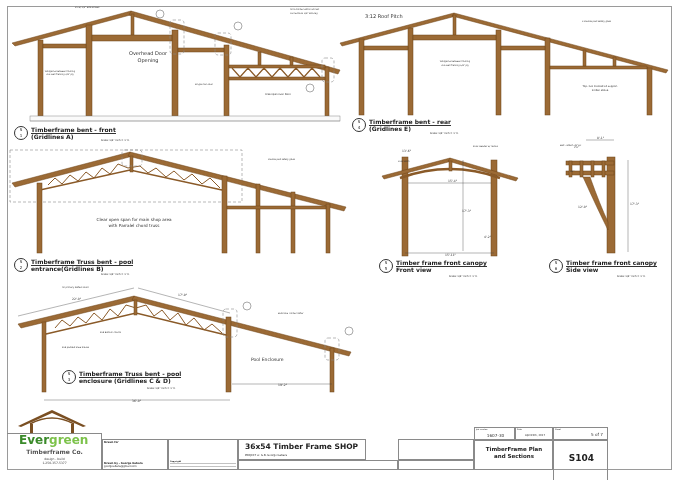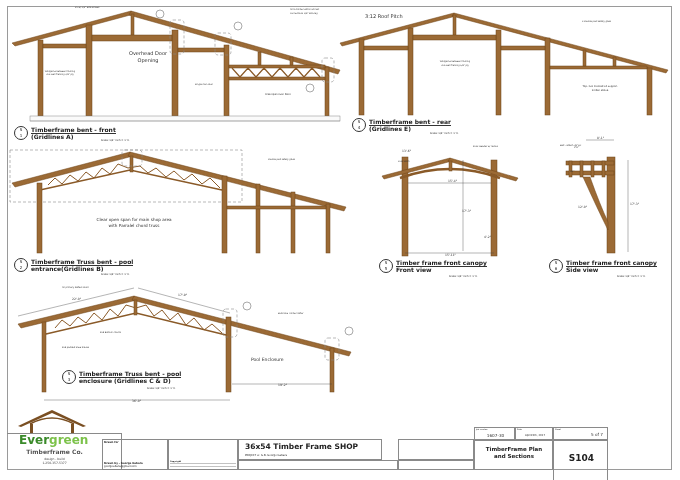--- a/index.html
+++ b/index.html
@@ -229,41 +229,41 @@
 
 <div class="abs" style="left:549px;top:259px;">
   <div style="position:absolute;left:0;top:0;width:12px;height:12px;border:1px solid #333;border-radius:50%;font-size:4px;text-align:center;line-height:6px;">
     <span>S</span><br><span>6</span>
   </div>
   <div style="position:absolute;left:17px;top:0;font-size:6px;font-weight:bold;white-space:nowrap;border-bottom:0.5px solid #333;">Timber frame front canopy</div>
   <div style="position:absolute;left:17px;top:7px;font-size:6px;font-weight:bold;white-space:nowrap;">Side view</div>
   <div style="position:absolute;left:68px;top:16px;font-size:2.5px;white-space:nowrap;">Scale: 1/4" inch = 1' ft</div>
 </div>
 
-<div class="tb" style="left:7px;top:433px;width:115px;height:37px;border-left:none;border-bottom:none;">
+<div class="tb" style="left:7px;top:433px;width:95px;height:37px;border-left:none;border-bottom:none;">
   <div style="position:absolute;left:12px;top:-1px;font-size:12px;font-weight:bold;white-space:nowrap;">
     <span style="color:#3a8a2a;">Ever</span><span style="color:#7cc24a;">green</span>
   </div>
   <div style="position:absolute;left:0;width:95px;top:14px;text-align:center;font-size:6px;font-weight:bold;color:#555;">Timberframe Co.</div>
   <div style="position:absolute;left:0;width:95px;top:23px;text-align:center;font-size:3px;color:#444;">design - build</div>
   <div style="position:absolute;left:0;width:95px;top:27px;text-align:center;font-size:3px;color:#444;">1-250-357-5377</div>
 </div>
 
 <div class="tb" style="left:102px;top:439px;width:66px;height:31px;">
   <div style="position:absolute;left:1px;top:1px;font-size:2.6px;font-weight:bold;">Drawn for</div>
   <div style="position:absolute;left:1px;top:22px;font-size:2.6px;font-weight:bold;white-space:nowrap;">Drawn by - George Gabara</div>
   <div style="position:absolute;left:1px;top:25px;font-size:2.6px;white-space:nowrap;">georgeabara@gmail.com</div>
 </div>
 
 <div class="tb" style="left:168px;top:439px;width:70px;height:31px;">
   <div style="position:absolute;left:1px;top:20px;font-size:2px;font-weight:bold;">Copyright</div>
   <div style="position:absolute;left:1px;top:23px;width:66px;height:5px;background:repeating-linear-gradient(#999 0 0.6px,transparent 0.6px 1.5px);opacity:0.6;"></div>
 </div>
 
-<div class="tb" style="left:238px;top:439px;width:144px;height:21px;">
+<div class="tb" style="left:238px;top:439px;width:128px;height:21px;">
   <div style="position:absolute;left:6px;top:2px;font-size:7.5px;font-weight:bold;white-space:nowrap;">36x54 Timber Frame SHOP</div>
   <div style="position:absolute;left:6px;top:14px;font-size:2.6px;white-space:nowrap;">PROJECT #: G.N. George Gabara</div>
 </div>
 <div class="tb" style="left:238px;top:460px;width:160px;height:10px;"></div>
 <div class="tb" style="left:398px;top:439px;width:76px;height:21px;"></div>
 <div class="tb" style="left:398px;top:460px;width:76px;height:10px;"></div>
 
 <div class="tb" style="left:474px;top:427px;width:41px;height:13px;">
   <div style="position:absolute;left:1px;top:0px;font-size:2px;">Job number</div>
   <div style="position:absolute;left:0;width:41px;top:5px;text-align:center;font-size:4.2px;color:#333;">1607-30</div>

